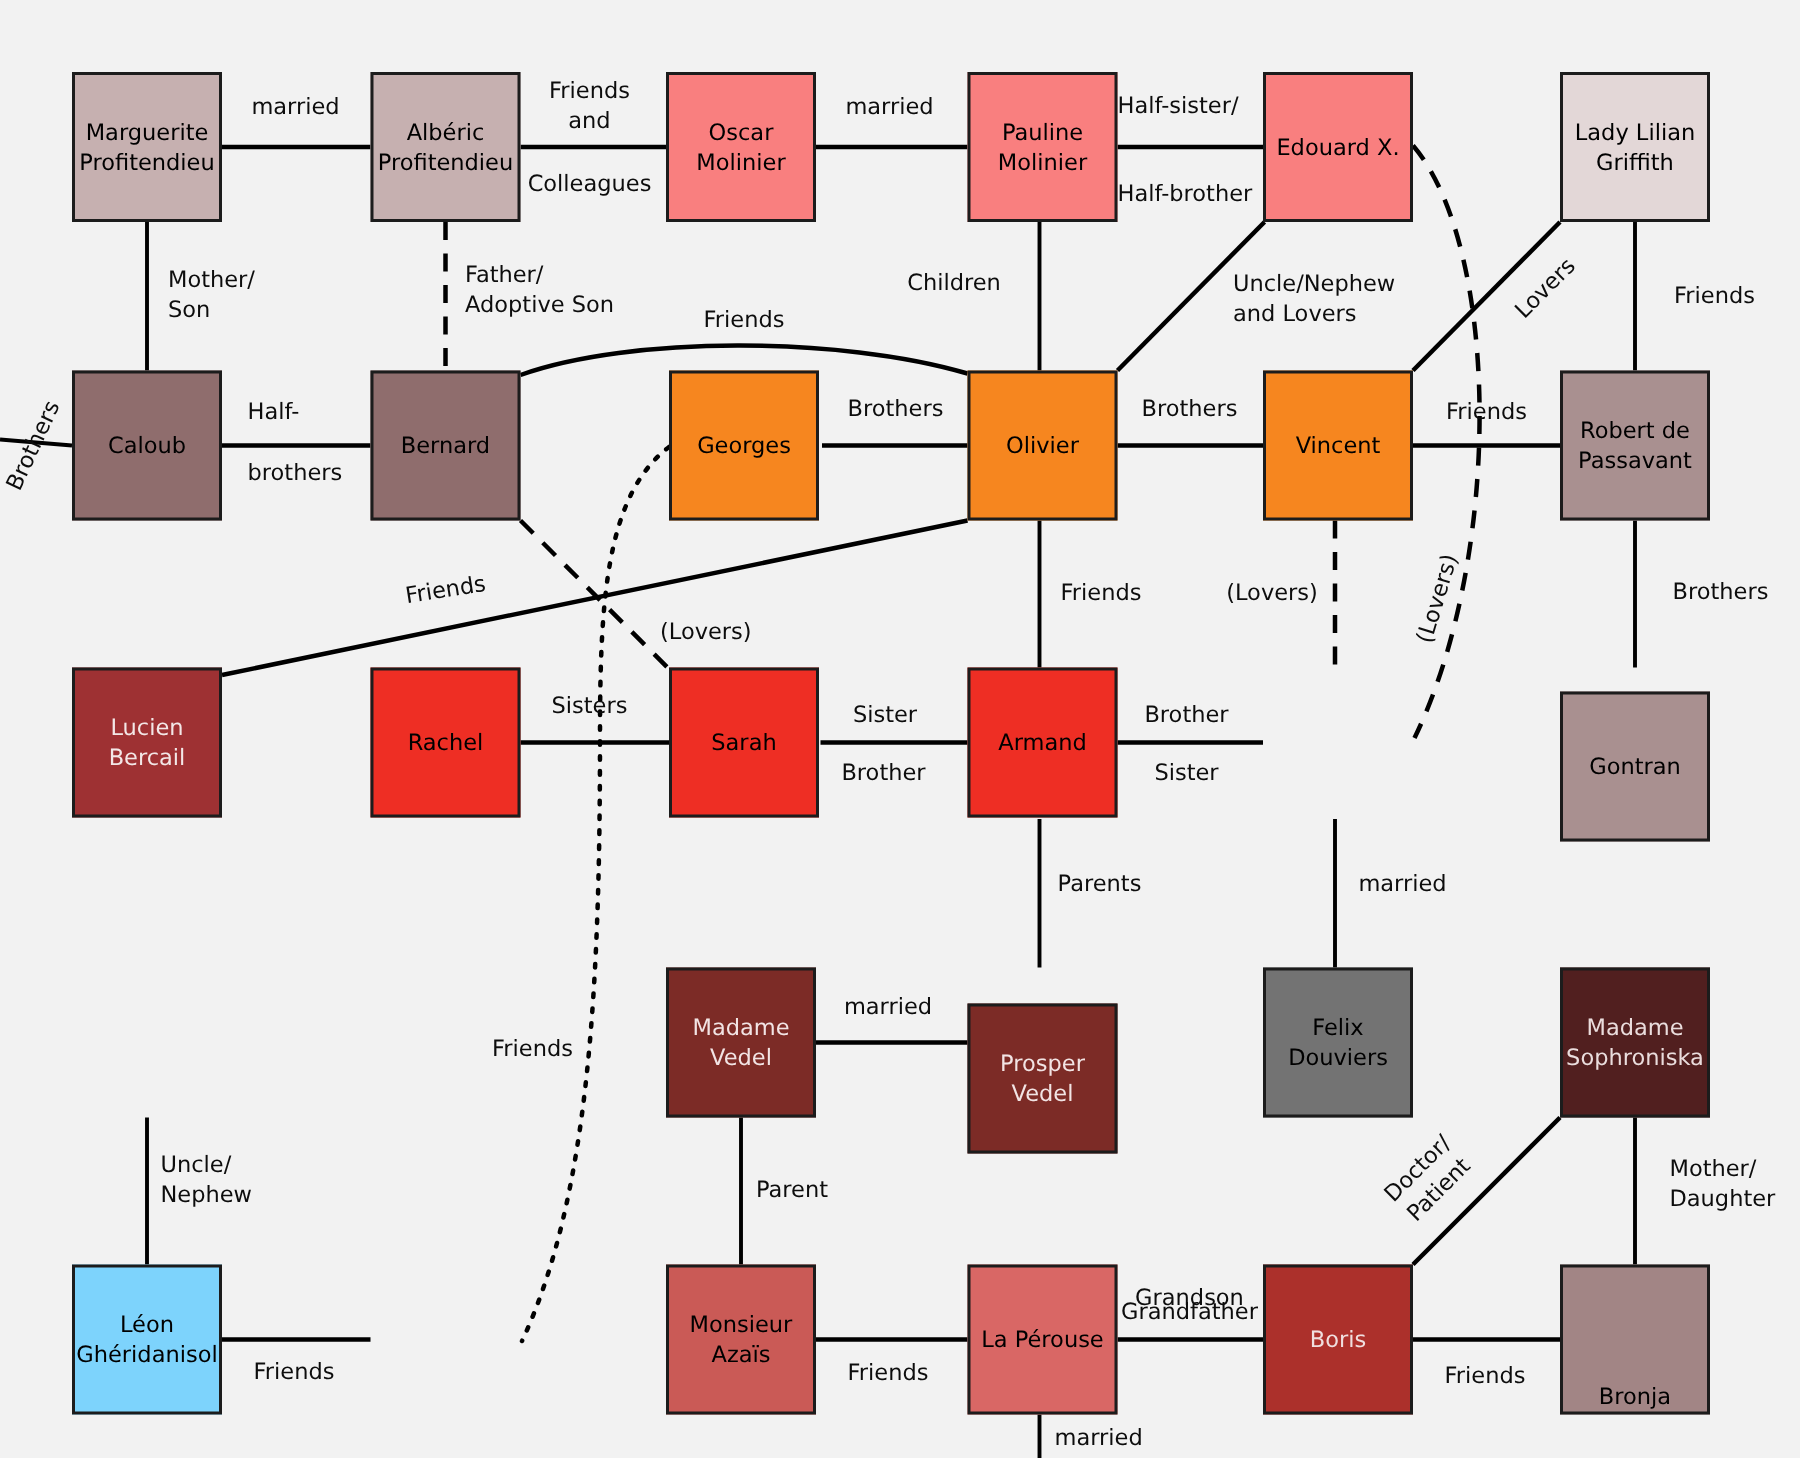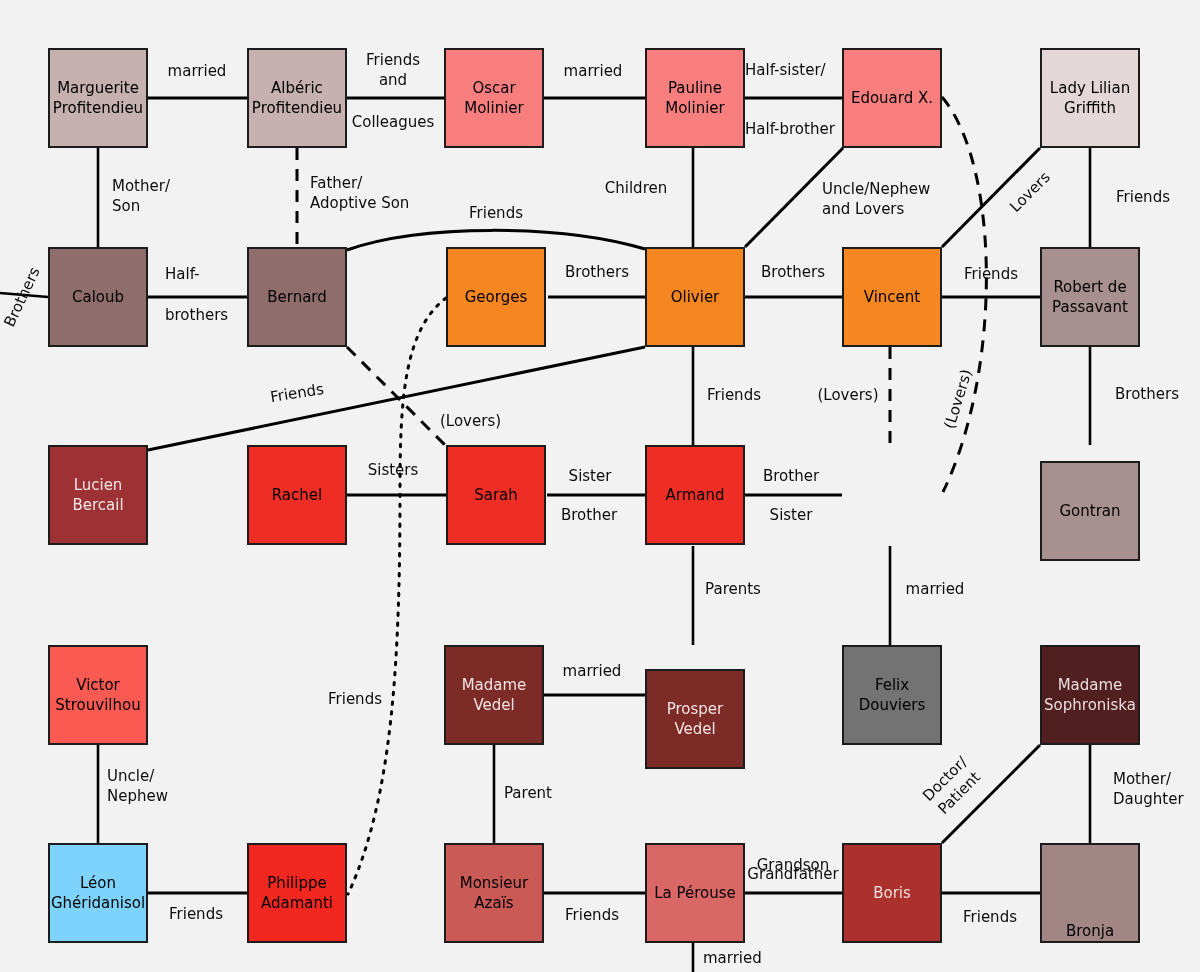--- a/index.html
+++ b/index.html
@@ -112,41 +112,35 @@
   <div class="node" style="left: 446px; top: 445px; background-color: rgb(238, 46, 36); color: rgb(0, 0, 0);">
       <span>Sarah</span>
     </div>
   <div class="node" style="left: 645px; top: 445px; background-color: rgb(238, 46, 36); color: #000000;">
       <span>Armand</span>
     </div>
   <div class="node" style="left: 1040px; top: 445px; background-color: rgb(169, 144, 144); color: rgb(0, 0, 0); margin-top: 16px;">
       <span>Gontran</span>
     </div>
 
-  <div class="node" style="left: 48px; top: 645px; background-color: rgb(250, 90, 82); color: rgb(0, 0, 0);">
-      <span>Victor Strouvilhou</span>
-    </div>
   <div class="node" style="left: 444px; top: 645px; background-color: rgb(124, 43, 38); color: rgb(242, 228, 228);">
       <span>Madame Vedel</span>
     </div>
   <div class="node" style="left: 645px; top: 645px; background-color: rgb(124, 43, 38); color: rgb(242, 228, 228); margin-top: 24px;">
       <span>Prosper Vedel</span>
     </div>
   <div class="node" style="left: 842px; top: 645px; background-color: #737373; color: rgb(0, 0, 0);">
       <span>Felix Douviers</span>
     </div>
   <div class="node" style="left: 1040px; top: 645px; background-color: rgb(81, 31, 31); color: rgb(234, 221, 221);">
       <span>Madame Sophroniska</span>
     </div>
 
   <div class="node" style="left: 48px; top: 843px; background-color: #7dd3fc; color: rgb(0, 0, 0);">
       <span>Léon Ghéridanisol</span>
-    </div>
-  <div class="node" style="left: 247px; top: 843px; background-color: rgb(242, 39, 31); color: rgb(0, 0, 0);">
-      <span>Philippe Adamanti</span>
     </div>
   <div class="node" style="left: 444px; top: 843px; background-color: rgb(202, 90, 86); color: rgb(0, 0, 0);">
       <span>Monsieur Azaïs</span>
     </div>
   <div class="node" style="left: 645px; top: 843px; background-color: rgb(217, 103, 101); color: rgb(0, 0, 0);">
       <span>La Pérouse</span>
     </div>
   <div class="node" style="left: 842px; top: 843px; background-color: rgb(172, 48, 43); color: rgb(240, 223, 223);">
       <span>Boris</span>
     </div>

